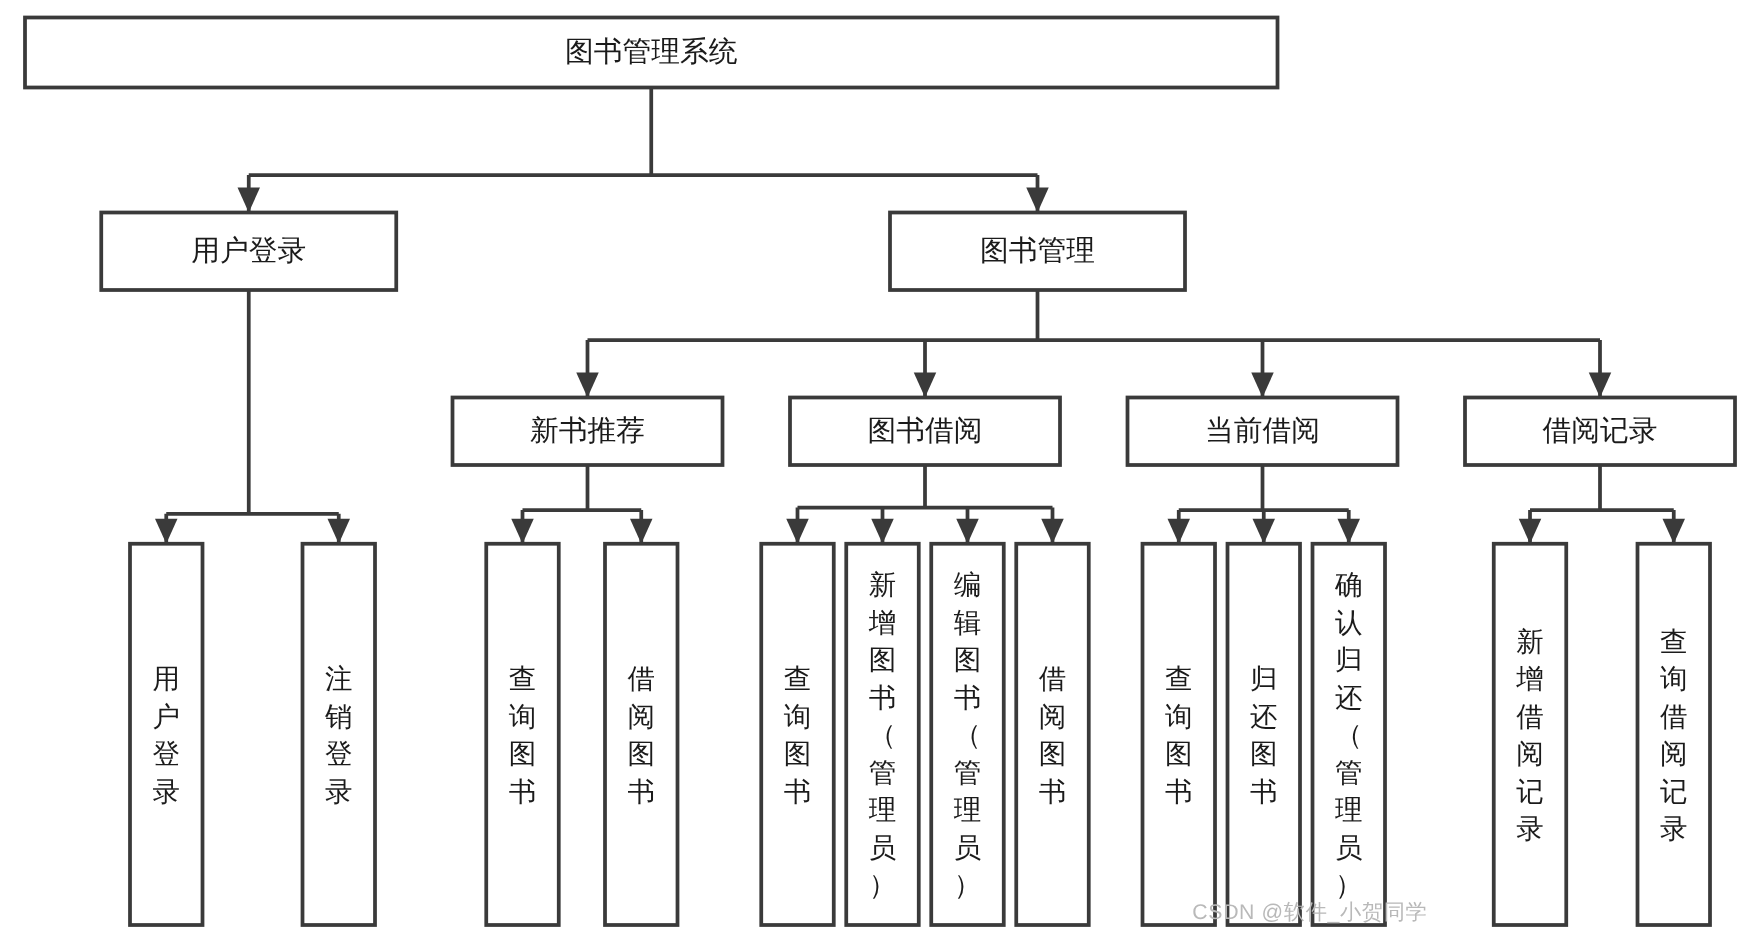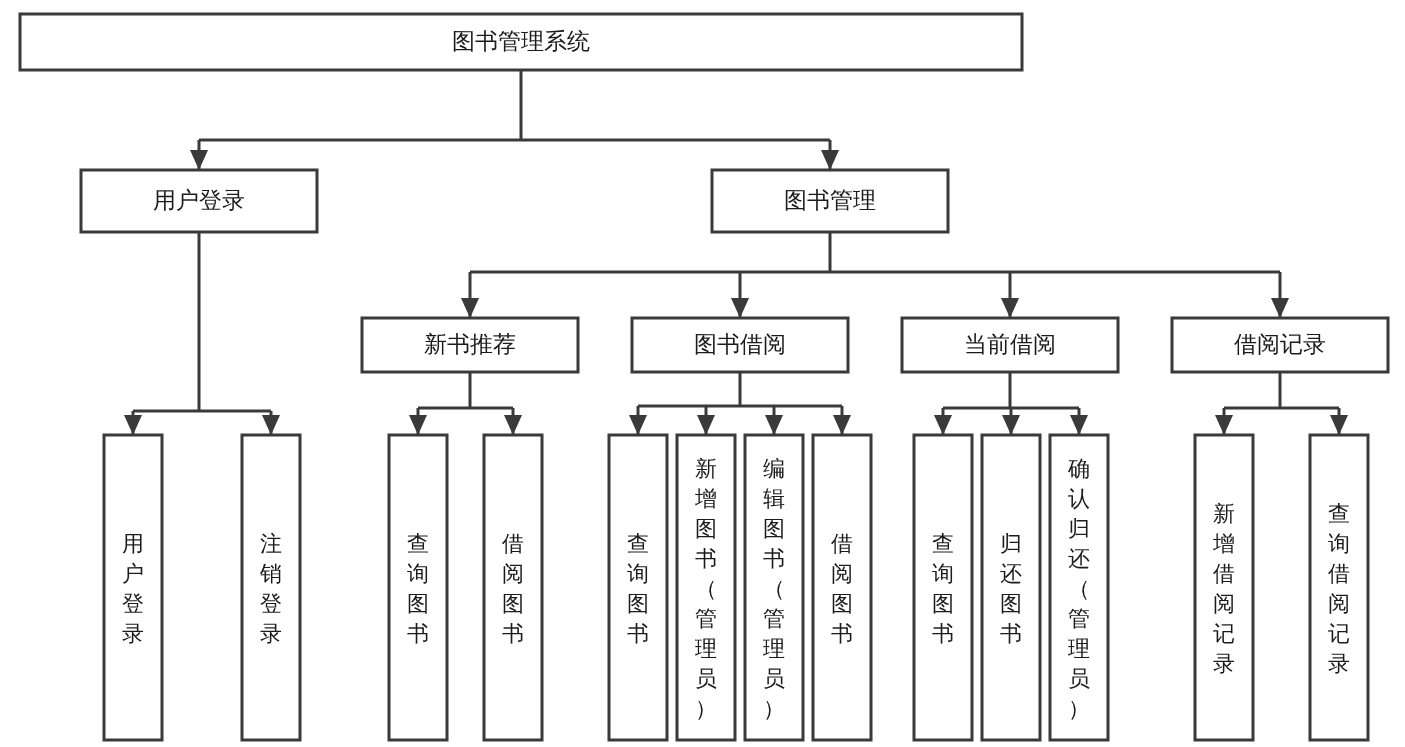--- a/index.html
+++ b/index.html
@@ -200,13 +200,14 @@
         <g>
           <rect x="1195" y="435" width="58" height="305" class="node-rect"></rect>
           <text x="1224" y="520.5" class="node-label-v"><tspan x="1224" dy="0">新</tspan><tspan x="1224" dy="30">增</tspan><tspan x="1224" dy="30">借</tspan><tspan x="1224" dy="30">阅</tspan><tspan x="1224" dy="30">记</tspan><tspan x="1224" dy="30">录</tspan></text>
         </g>
         <g>
           <rect x="1310" y="435" width="58" height="305" class="node-rect"></rect>
           <text x="1339" y="520.5" class="node-label-v"><tspan x="1339" dy="0">查</tspan><tspan x="1339" dy="30">询</tspan><tspan x="1339" dy="30">借</tspan><tspan x="1339" dy="30">阅</tspan><tspan x="1339" dy="30">记</tspan><tspan x="1339" dy="30">录</tspan></text>
         </g>
       </g>
   </svg>
+  <div class="watermark-text">CSDN @软件_小贺同学</div>
 </div>
 
 </body></html>

